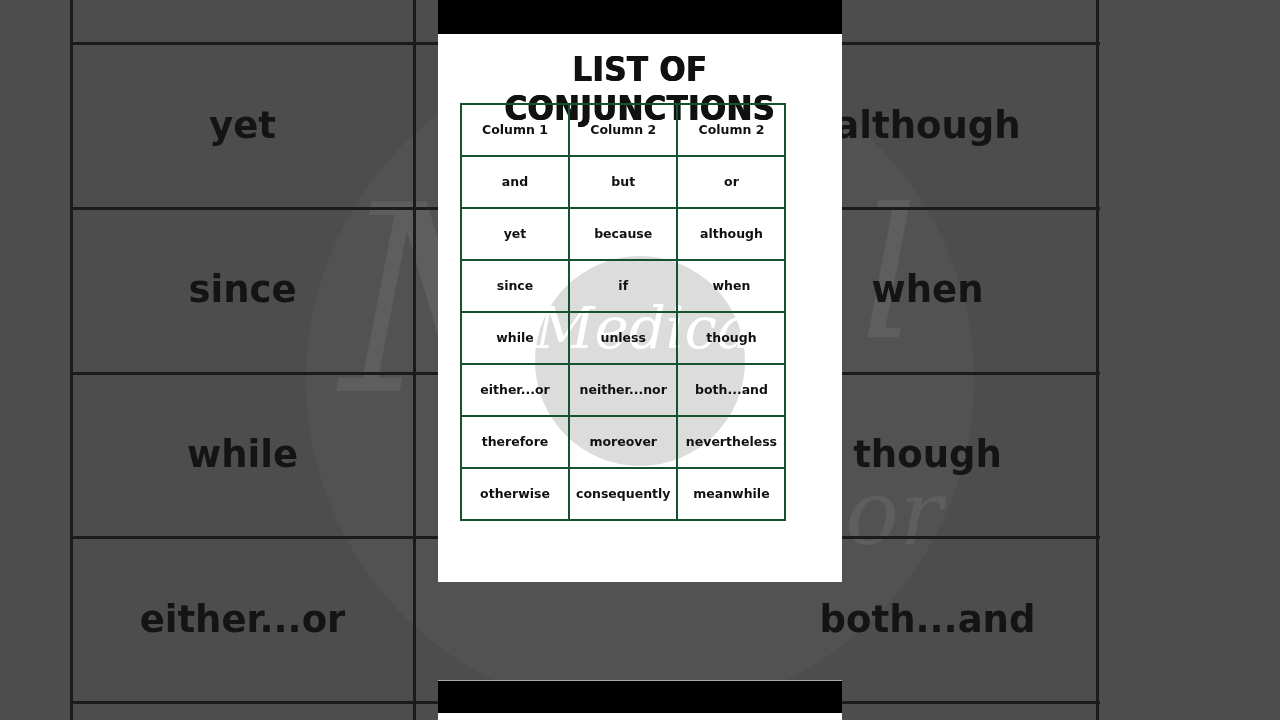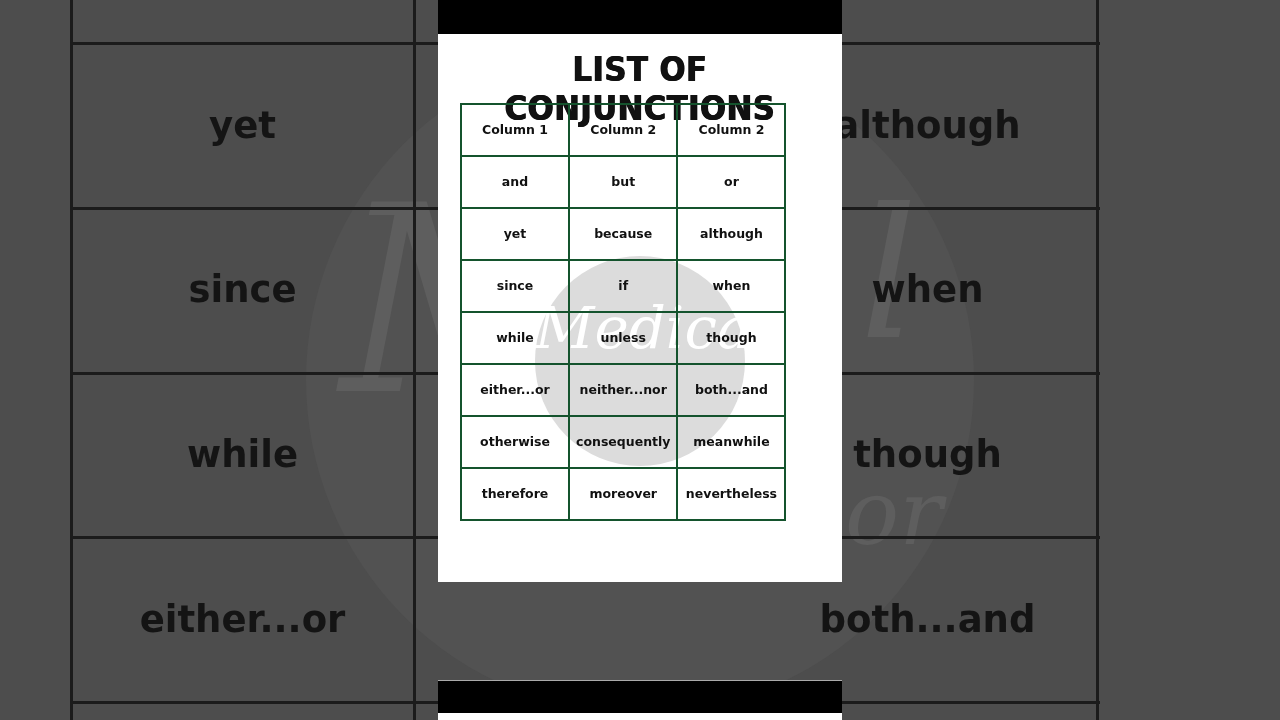--- a/index.html
+++ b/index.html
@@ -94,28 +94,28 @@
         <td><span>while</span></td>
         <td><span>unless</span></td>
         <td><span>though</span></td>
       </tr>
       <tr>
         <td><span>either...or</span></td>
         <td><span>neither...nor</span></td>
         <td><span>both...and</span></td>
       </tr>
       <tr>
+        <td><span>therefore</span></td>
+        <td><span>moreover</span></td>
+        <td><span>nevertheless</span></td>
+      </tr>
+      <tr>
         <td><span>otherwise</span></td>
         <td><span>consequently</span></td>
         <td><span>meanwhile</span></td>
-      </tr>
-      <tr>
-        <td><span>therefore</span></td>
-        <td><span>moreover</span></td>
-        <td><span>nevertheless</span></td>
       </tr>
     </tbody>
       </table>
 
     <div class="bar-bottom"></div>
     <div class="bar-strip"></div>
   </div>
 </div>
 
 </body></html>

